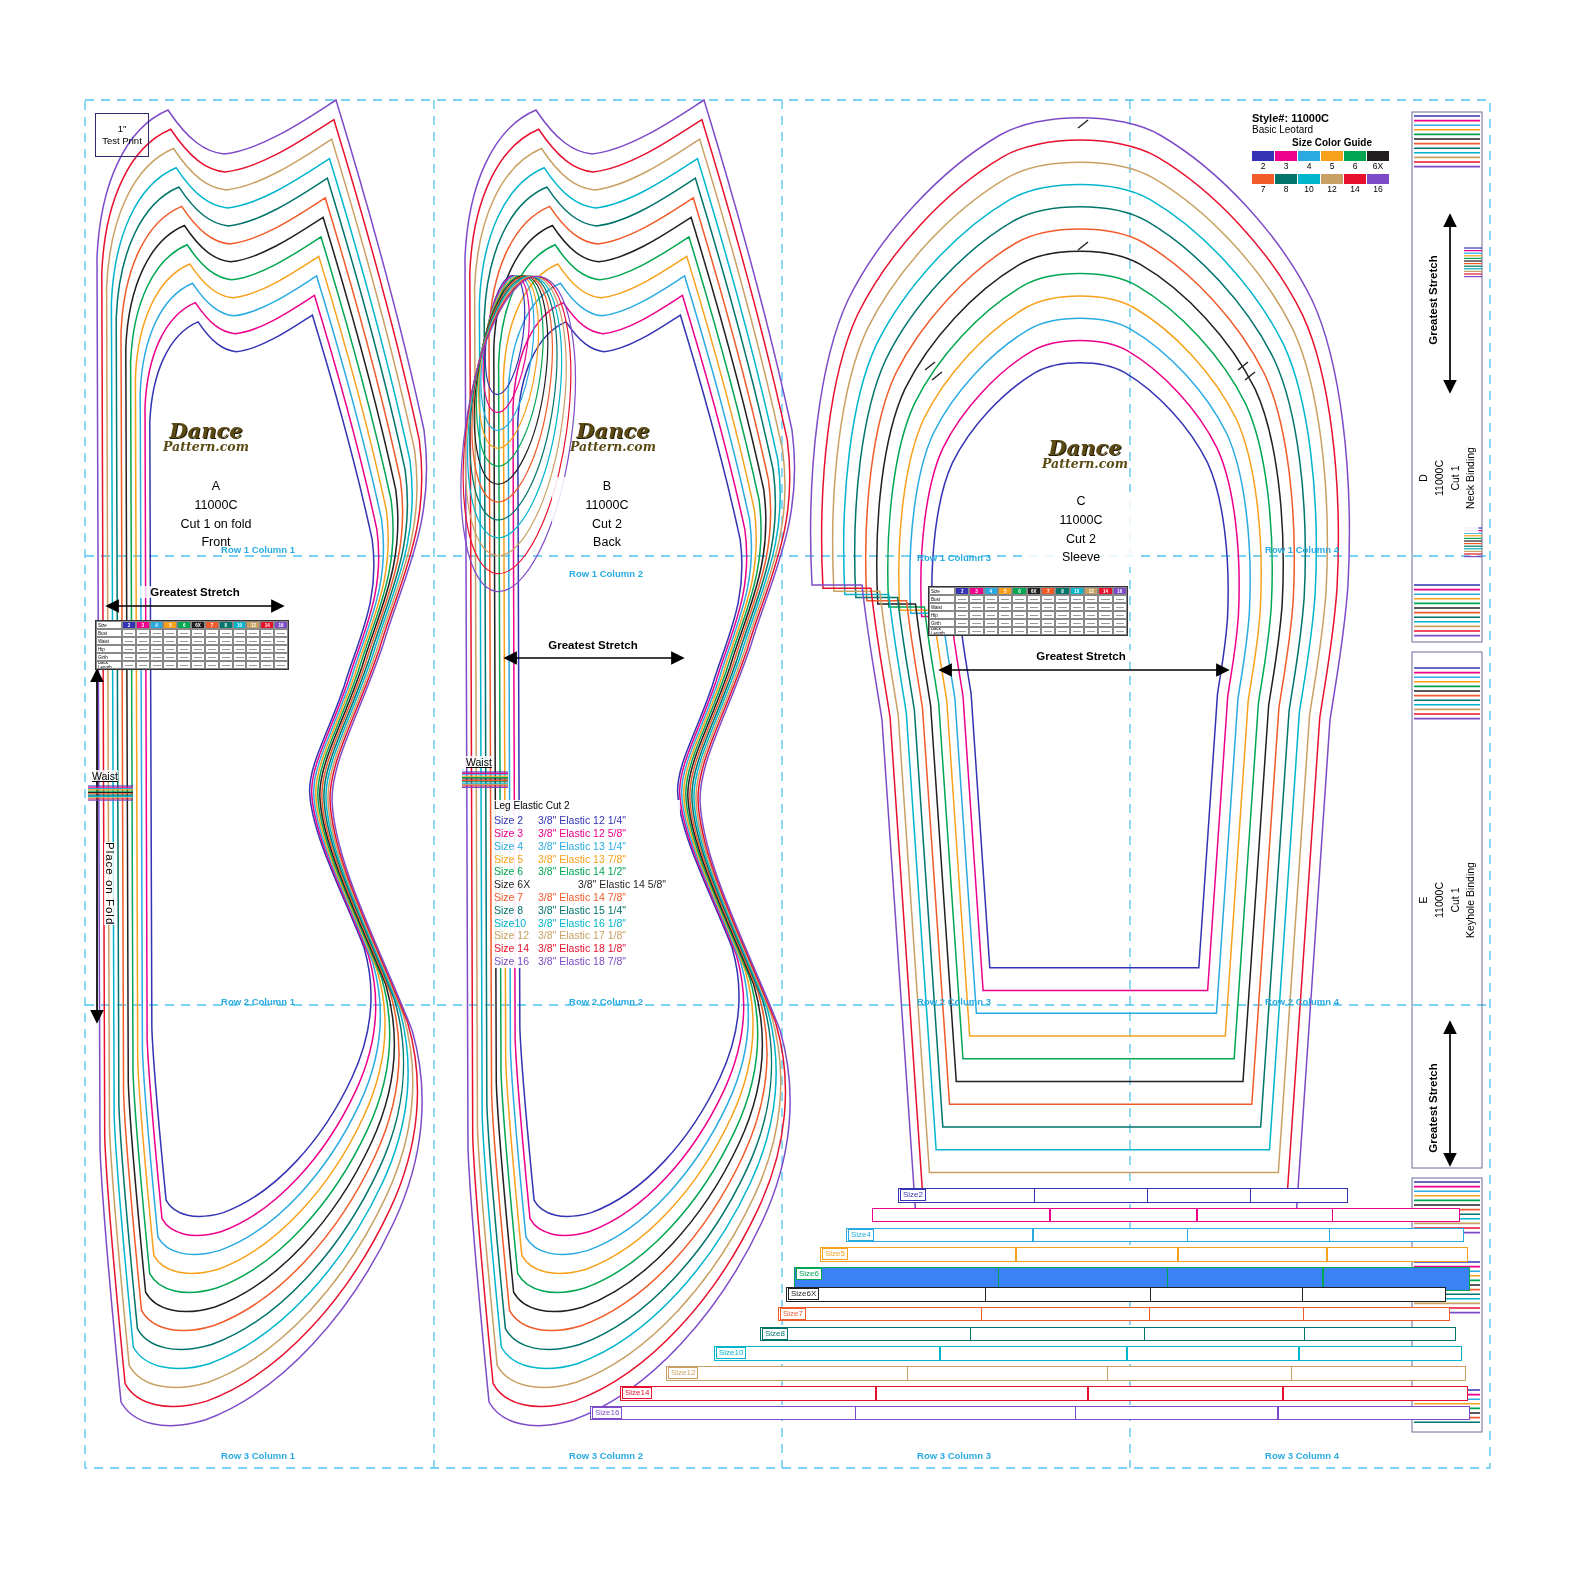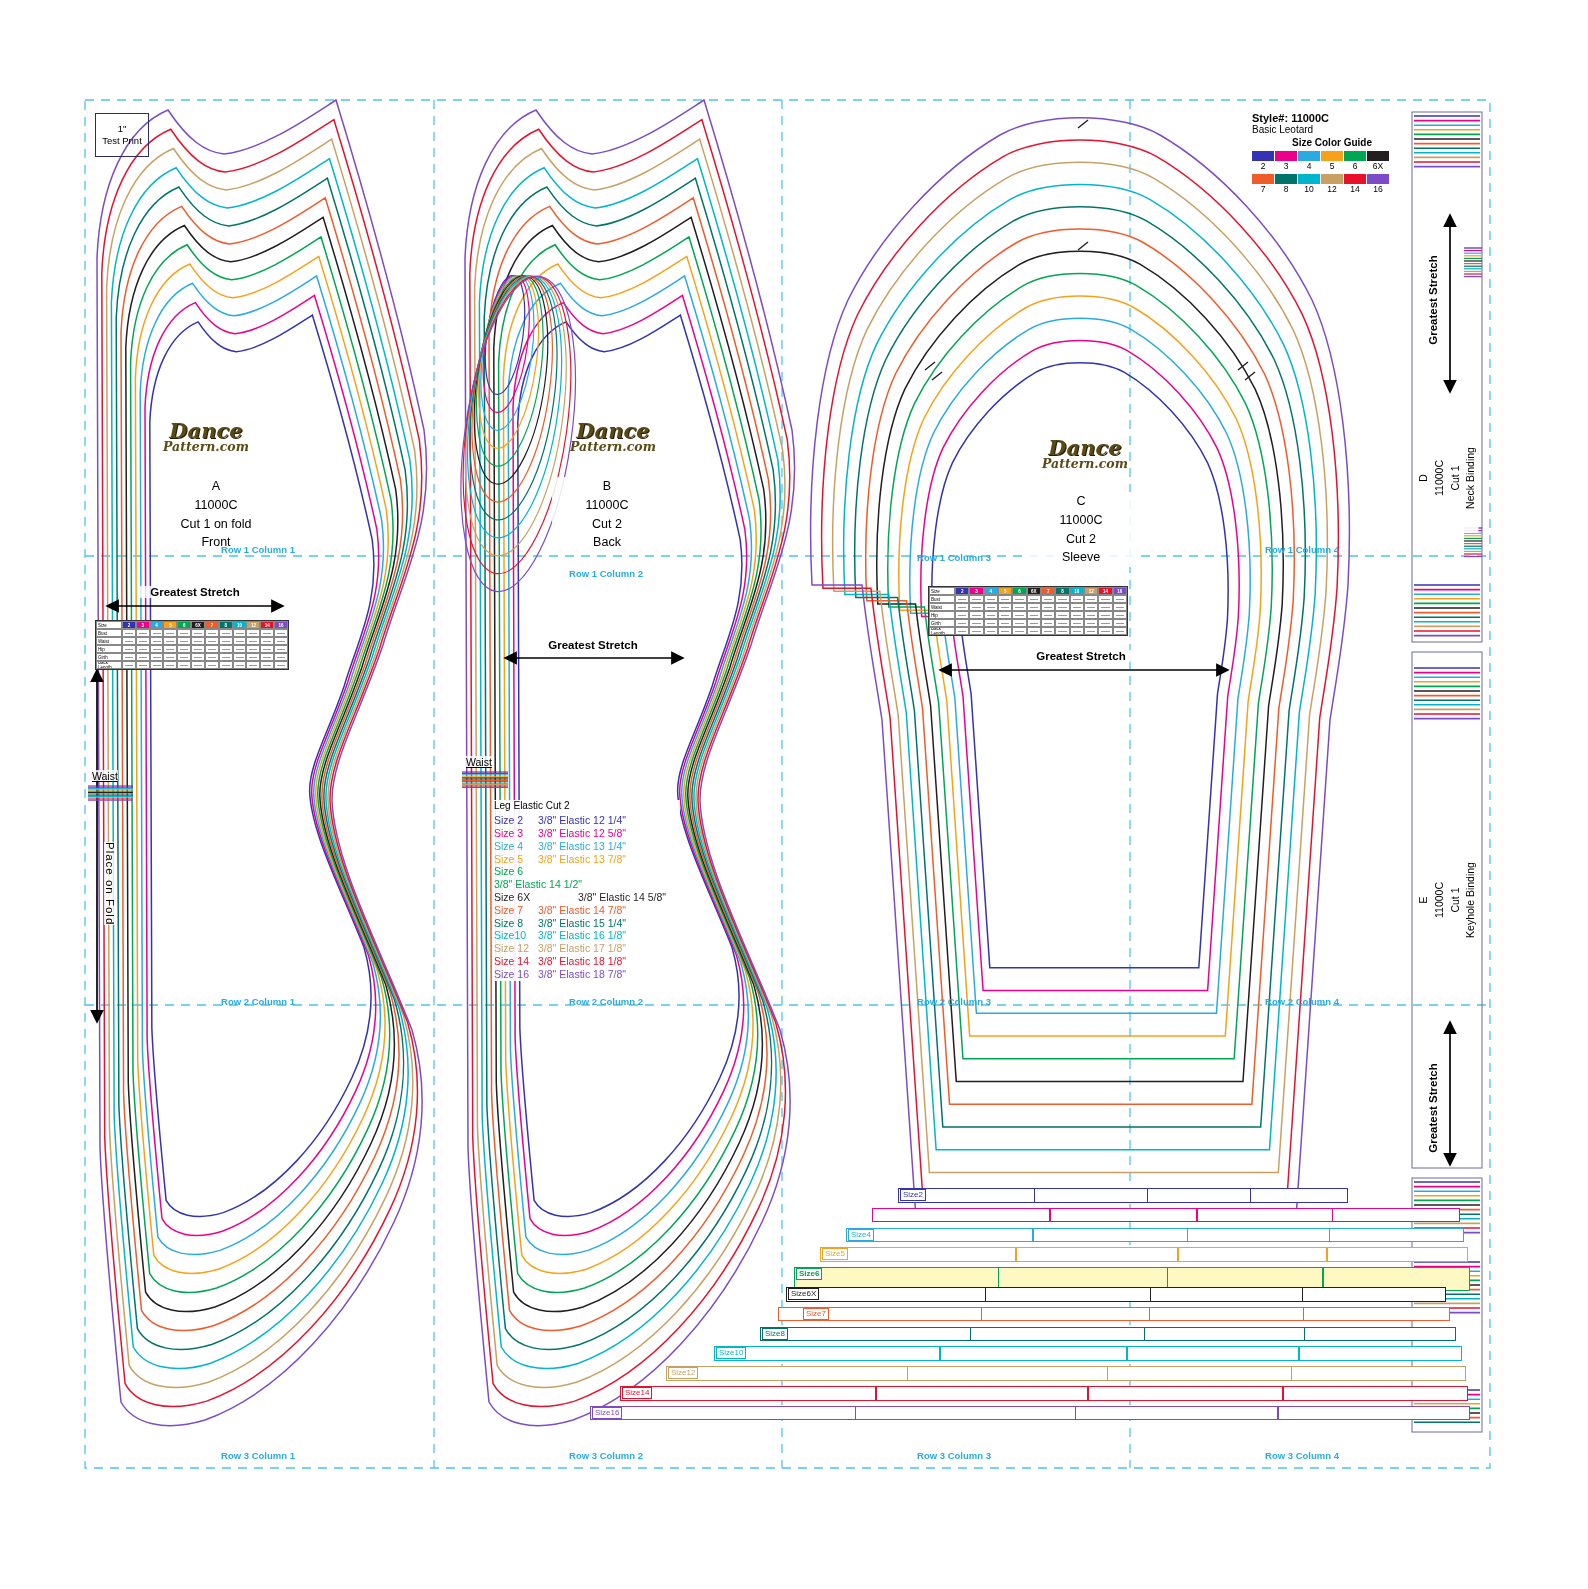--- a/index.html
+++ b/index.html
@@ -411,21 +411,21 @@
           <span>3/8" Elastic 12 5/8"</span>
         </div>
         <div class="erow" style="color: rgb(41, 171, 226);">
           <span class="esz">Size 4</span>
           <span>3/8" Elastic 13 1/4"</span>
         </div>
         <div class="erow" style="color: rgb(247, 161, 26);">
           <span class="esz">Size 5</span>
           <span>3/8" Elastic 13 7/8"</span>
         </div>
-        <div class="erow" style="color: rgb(0, 166, 81); flex-direction: column;">
+        <div class="erow" style="color: rgb(0, 166, 81);">
           <span class="esz">Size 6</span>
           <span>3/8" Elastic 14 1/2"</span>
         </div>
         <div class="erow" style="color: rgb(35, 31, 32); gap: 40px;">
           <span class="esz">Size 6X</span>
           <span>3/8" Elastic 14 5/8"</span>
         </div>
         <div class="erow" style="color: rgb(241, 90, 41);">
           <span class="esz">Size 7</span>
           <span>3/8" Elastic 14 7/8"</span>
@@ -883,34 +883,34 @@
         <div class="strip-tick" style="left: 185.4px; background: rgb(41, 171, 226);"></div>
         <div class="strip-tick" style="left: 339.9px; background: rgb(41, 171, 226);"></div>
         <div class="strip-tick" style="left: 482.04px; background: rgb(41, 171, 226);"></div>
       </div>
       <div class="strip" style="left: 820px; top: 1247.4px; width: 648px; height: 14.5px; border: 1.4px solid rgb(247, 161, 26); background: rgb(255, 255, 255);">
         <span class="strip-label" style="color: rgb(247, 161, 26); border: 1px solid rgb(247, 161, 26);">Size5</span>
         <div class="strip-tick" style="left: 194.4px; background: rgb(247, 161, 26);"></div>
         <div class="strip-tick" style="left: 356.4px; background: rgb(247, 161, 26);"></div>
         <div class="strip-tick" style="left: 505.44px; background: rgb(247, 161, 26);"></div>
       </div>
-      <div class="strip" style="left: 794px; top: 1267.2px; width: 676px; height: 24px; border: 1.4px solid rgb(0, 166, 81); background: #fef9c3; font-weight: bold;">
+      <div class="strip" style="left: 794px; top: 1267.2px; width: 676px; height: 24px; border: 1.4px solid rgb(0, 166, 81); background: #3b82f6;">
         <span class="strip-label" style="color: rgb(0, 166, 81); border: 1px solid rgb(0, 166, 81);">Size6</span>
         <div class="strip-tick" style="left: 202.8px; background: rgb(0, 166, 81);"></div>
         <div class="strip-tick" style="left: 371.8px; background: rgb(0, 166, 81);"></div>
         <div class="strip-tick" style="left: 527.28px; background: rgb(0, 166, 81);"></div>
       </div>
       <div class="strip" style="left: 786px; top: 1287px; width: 660px; height: 14.5px; border: 1.4px solid rgb(35, 31, 32); background: rgb(255, 255, 255);">
         <span class="strip-label" style="color: rgb(35, 31, 32); border: 1px solid rgb(35, 31, 32);">Size6X</span>
         <div class="strip-tick" style="left: 198px; background: rgb(35, 31, 32);"></div>
         <div class="strip-tick" style="left: 363px; background: rgb(35, 31, 32);"></div>
         <div class="strip-tick" style="left: 514.8px; background: rgb(35, 31, 32);"></div>
       </div>
       <div class="strip" style="left: 778px; top: 1306.8px; width: 672px; height: 14.5px; border: 1.4px solid rgb(241, 90, 41); background: rgb(255, 255, 255);">
-        <span class="strip-label" style="color: rgb(241, 90, 41); border: 1px solid rgb(241, 90, 41); margin-left: 23px;">Size7</span>
+        <span class="strip-label" style="color: rgb(241, 90, 41); border: 1px solid rgb(241, 90, 41);">Size7</span>
         <div class="strip-tick" style="left: 201.6px; background: rgb(241, 90, 41);"></div>
         <div class="strip-tick" style="left: 369.6px; background: rgb(241, 90, 41);"></div>
         <div class="strip-tick" style="left: 524.16px; background: rgb(241, 90, 41);"></div>
       </div>
       <div class="strip" style="left: 760px; top: 1326.6px; width: 696px; height: 14.5px; border: 1.4px solid rgb(0, 116, 107); background: rgb(255, 255, 255);">
         <span class="strip-label" style="color: rgb(0, 116, 107); border: 1px solid rgb(0, 116, 107);">Size8</span>
         <div class="strip-tick" style="left: 208.8px; background: rgb(0, 116, 107);"></div>
         <div class="strip-tick" style="left: 382.8px; background: rgb(0, 116, 107);"></div>
         <div class="strip-tick" style="left: 542.88px; background: rgb(0, 116, 107);"></div>
       </div>

